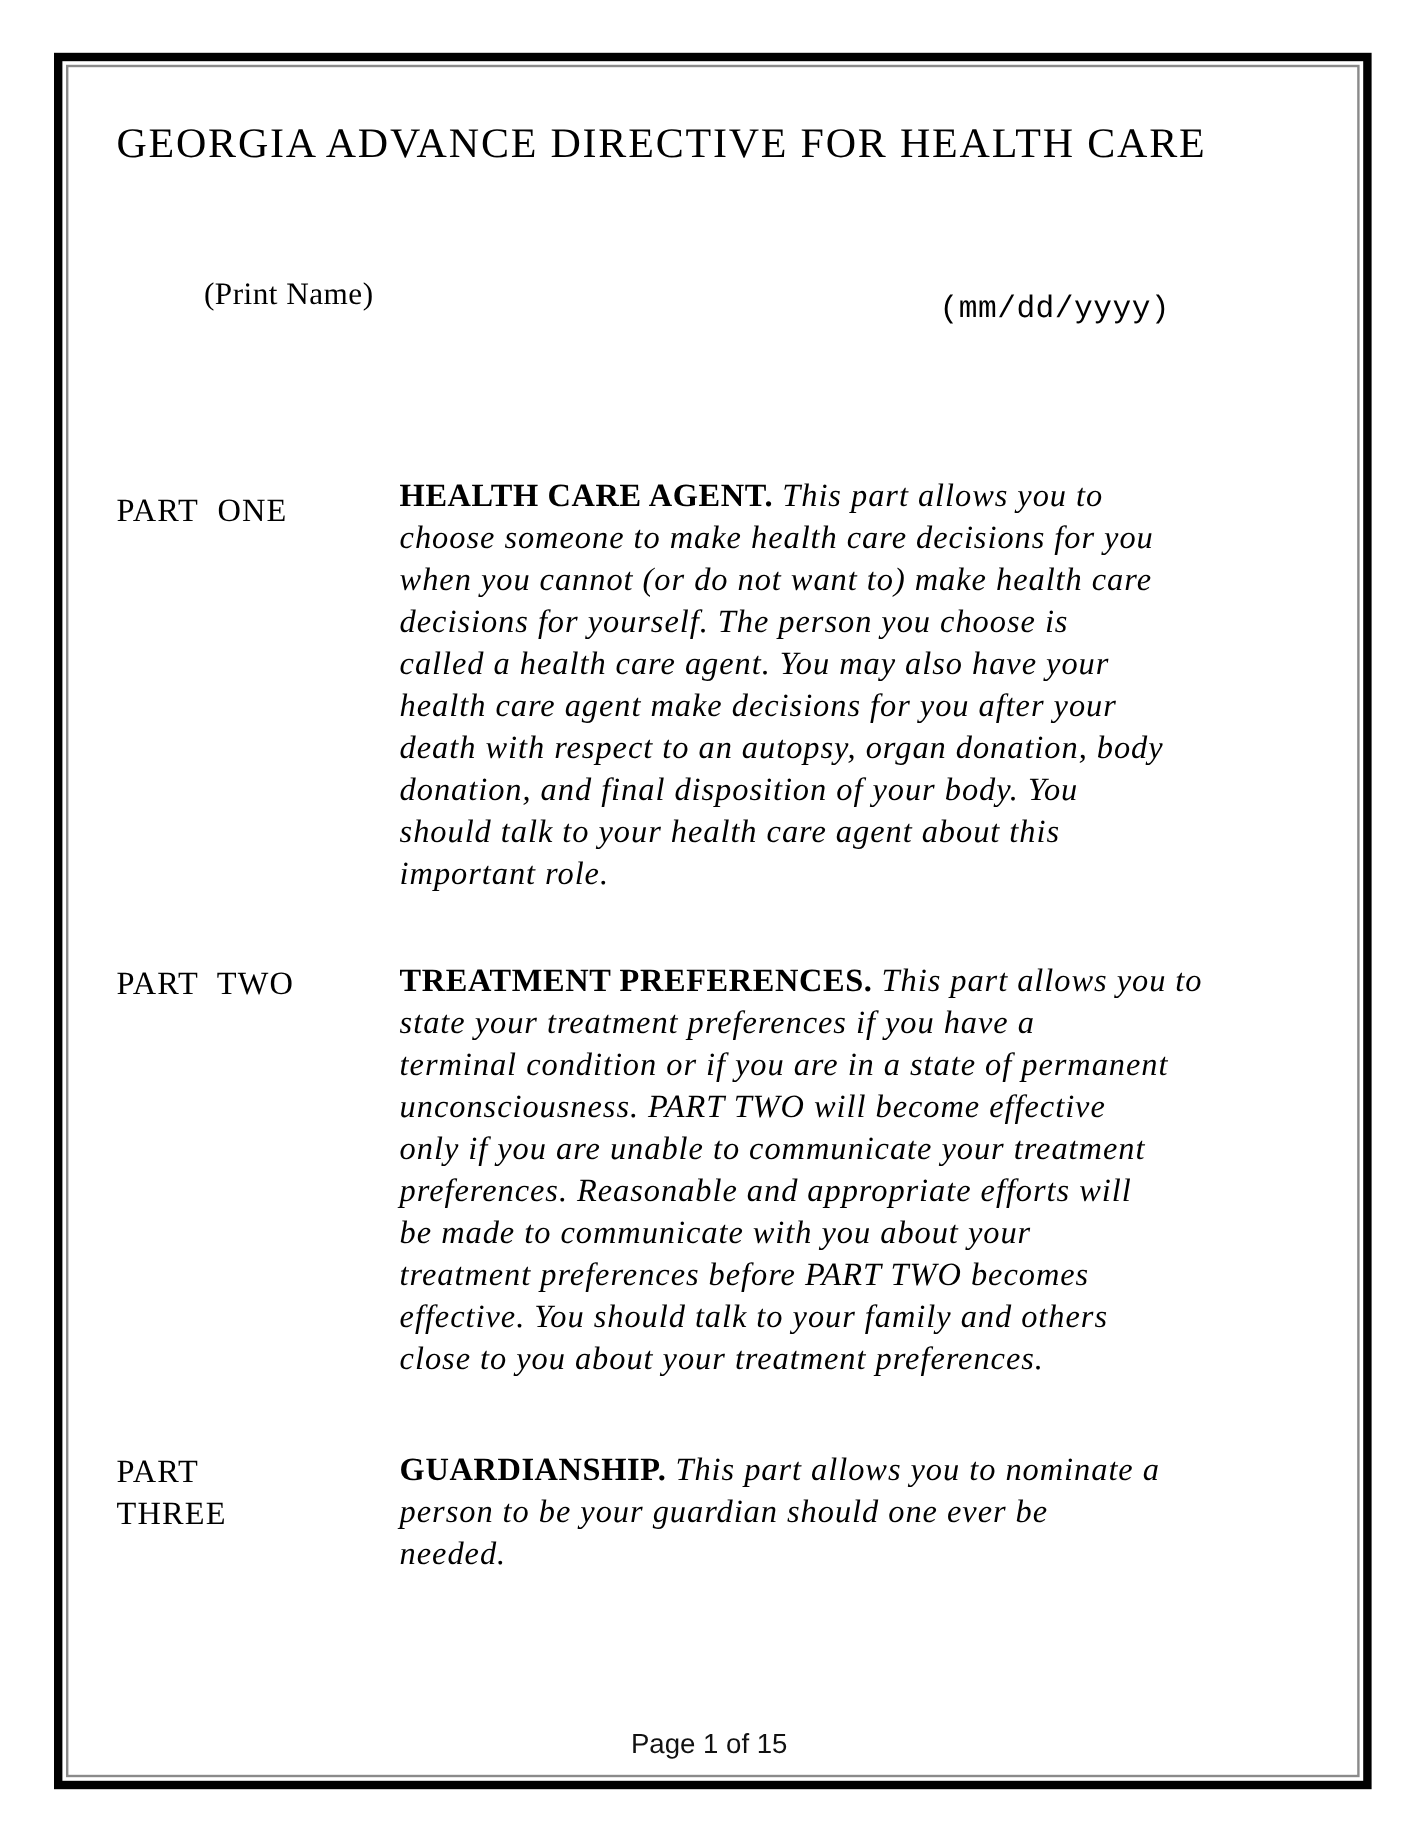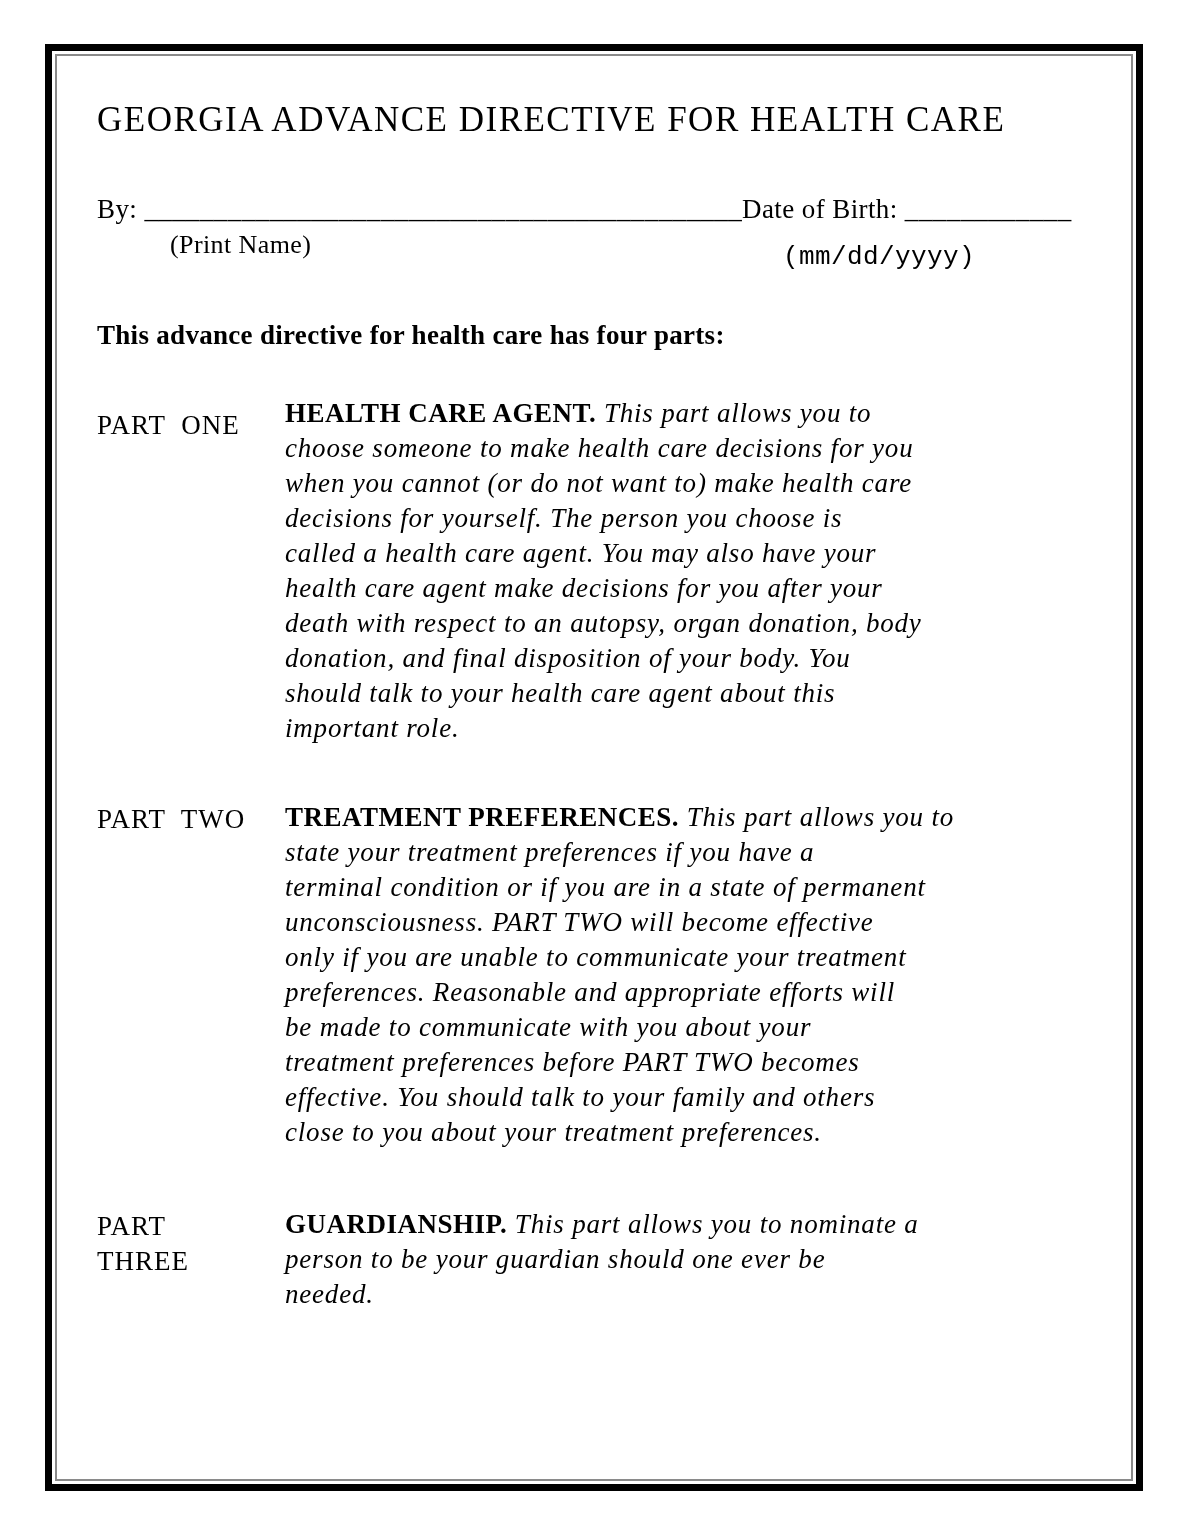--- a/index.html
+++ b/index.html
@@ -54,20 +54,21 @@
     position: absolute; top: 320px; left: 0;
     font-size: 27px;
     font-weight: bold;
     letter-spacing: 0.3px;
     white-space: nowrap;
   }
   .part {
     position: absolute; left: 0;
     display: flex;
     align-items: flex-start;
+    gap: 48px;
   }
   .part-one   { top: 396px; }
   .part-two   { top: 800px; }
   .part-three { top: 1183px; margin-top: 24px; }
   .part-label {
     flex: none;
     width: 188px;
     font-size: 27px;
     line-height: 35px;
     word-spacing: 8px;
@@ -104,28 +105,26 @@
 <div class="page">
 
   <div class="frame-outer">
     <div class="frame-inner"></div>
   </div>
 
   <div class="content">
 
     <div class="title">GEORGIA ADVANCE DIRECTIVE FOR HEALTH CARE</div>
 
-    <div class="by-row"><span>By:</span> <span>___________________________________________</span><span>Date of Birth:</span> <span>____________</span></div>
 
     <div class="caption-row">
       <span class="caption-print">(Print Name)</span>
       <span class="caption-dob">(mm/dd/yyyy)</span>
     </div>
 
-    <div class="intro">This advance directive for health care has four parts:</div>
 
     <div class="part part-one">
       <div class="part-label">PART ONE</div>
       <div class="part-body"><span class="part-heading">HEALTH CARE AGENT.</span> <span class="part-body-text">This part allows you to
 choose someone to make health care decisions for you
 when you cannot (or do not want to) make health care
 decisions for yourself. The person you choose is
 called a health care agent. You may also have your
 health care agent make decisions for you after your
 death with respect to an autopsy, organ donation, body
@@ -149,15 +148,16 @@
     </div>
 
     <div class="part part-three">
       <div class="part-label">PART
 THREE</div>
       <div class="part-body"><span class="part-heading">GUARDIANSHIP.</span> <span class="part-body-text">This part allows you to nominate a
 person to be your guardian should one ever be
 needed.</span></div>
     </div>
 
+    <div class="footer">Page 1 of 15</div>
 
   </div>
 </div>
 
 </body></html>

